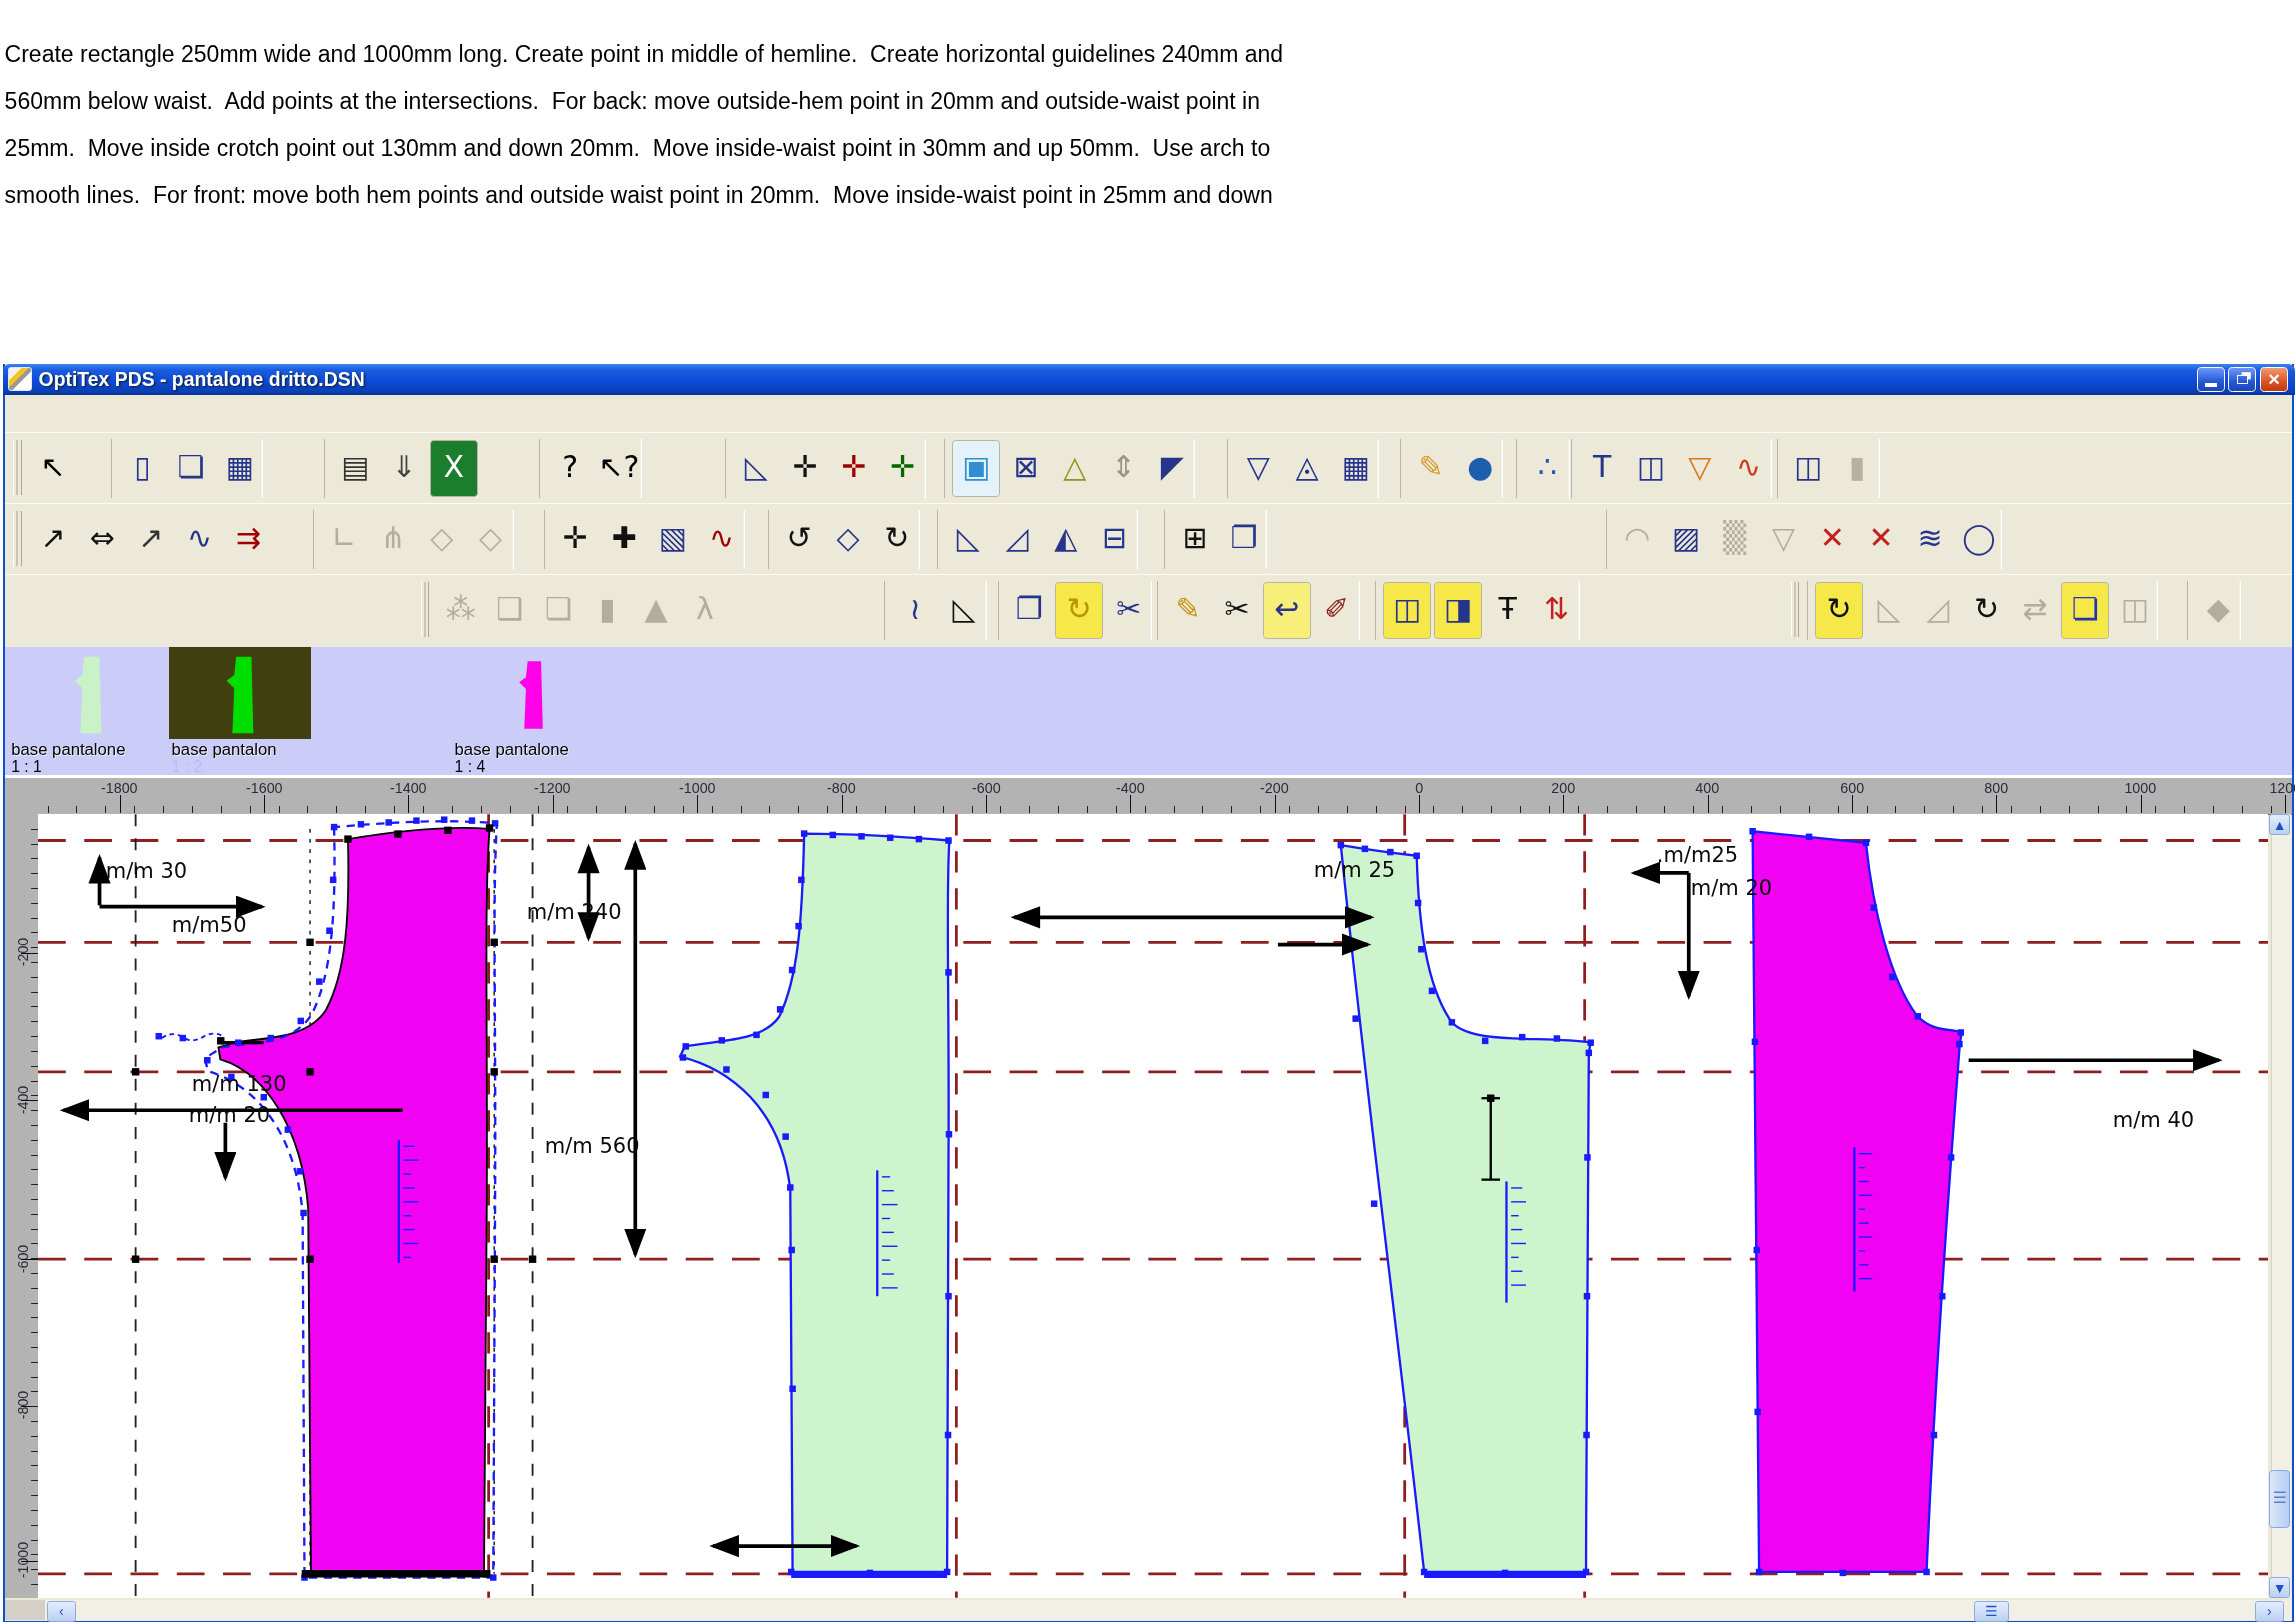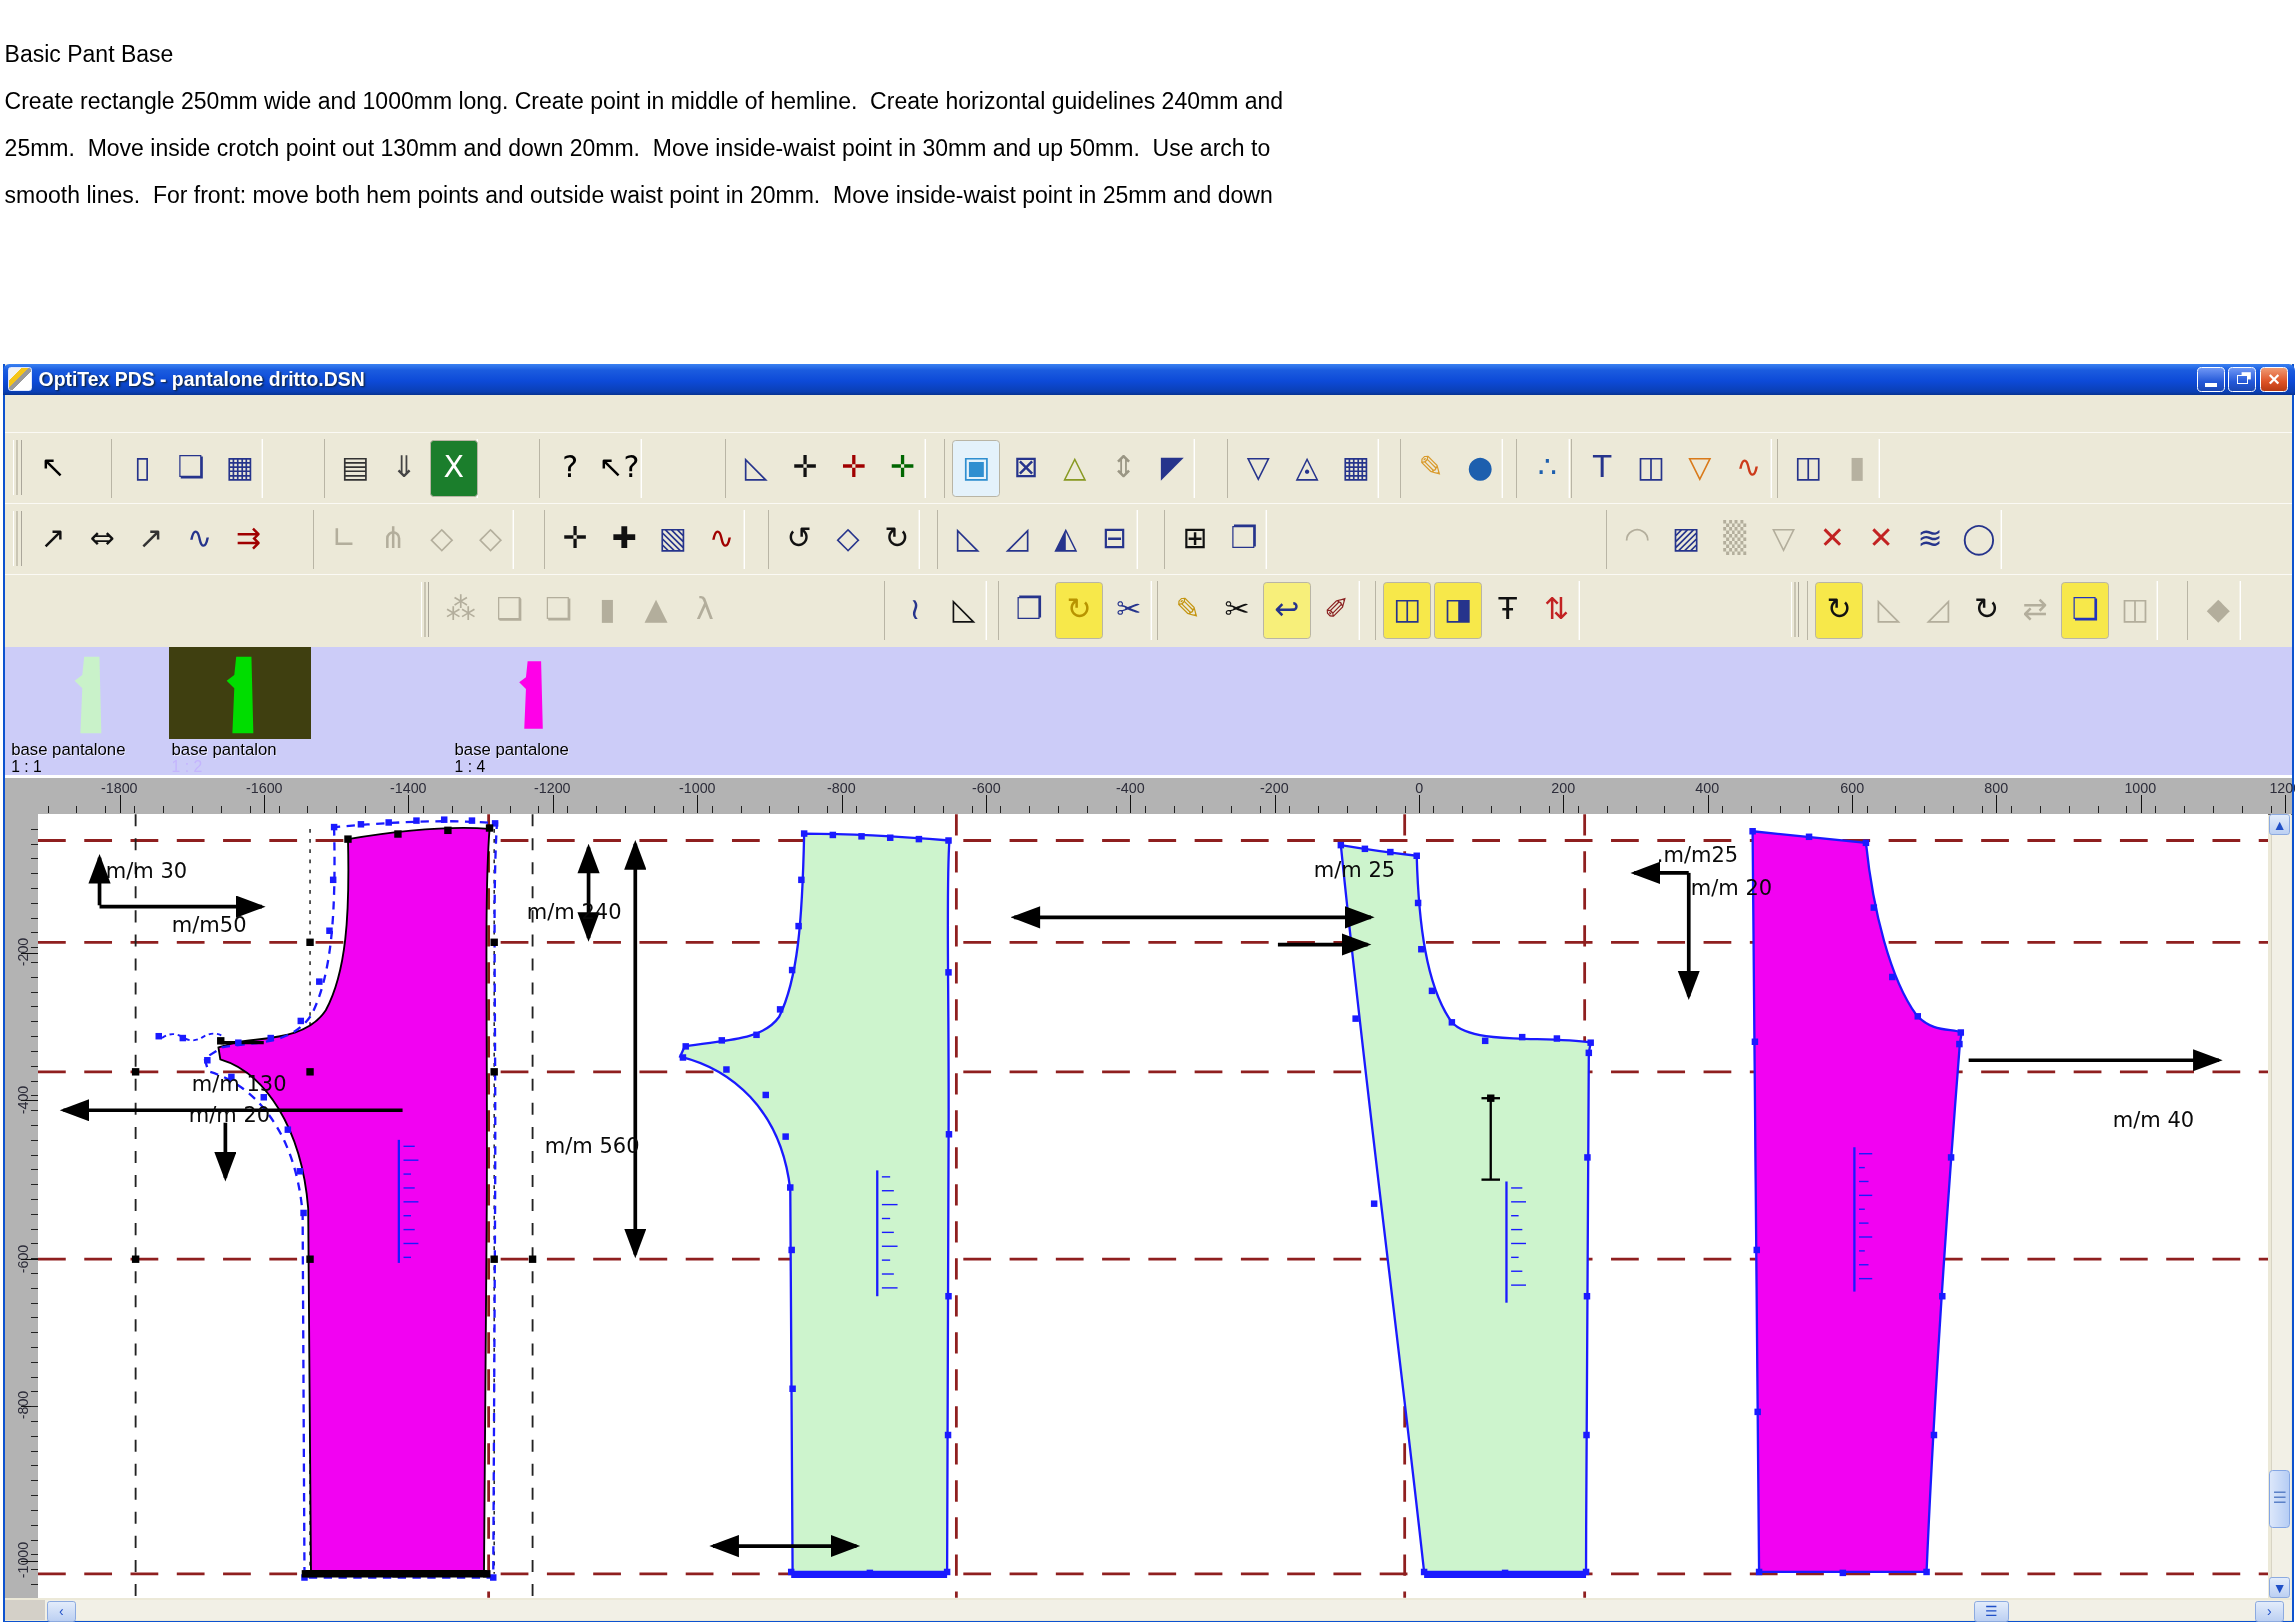--- a/index.html
+++ b/index.html
@@ -72,23 +72,23 @@
         border:0.9px solid #84a6e4;border-radius:3.7px;color:#5c82c8;font-size:15.7px;text-align:center;line-height:54px;}
   .hscroll{position:absolute;left:0;top:1236px;width:100%;height:20.4px;background:#f2f0e6;}
   .hscroll .edge{position:absolute;left:0;top:0;width:40px;height:20.4px;background:#d4d0c8;}
 </style>
 </head>
 <body>
 
 <div class="page">
 
   <div class="instructions">
-    <div class="line">Basic Pant Base</div>
     <div id="instr-lines">
         <div class="line">Create rectangle 250mm wide and 1000mm long. Create point in middle of hemline.  Create horizontal guidelines 240mm and</div>
+        <div class="line">560mm below waist.  Add points at the intersections.  For back: move outside-hem point in 20mm and outside-waist point in</div>
         <div class="line">25mm.  Move inside crotch point out 130mm and down 20mm.  Move inside-waist point in 30mm and up 50mm.  Use arch to</div>
         <div class="line">smooth lines.  For front: move both hem points and outside waist point in 20mm.  Move inside-waist point in 25mm and down</div>
       </div>
   </div>
 
   <div class="win">
 
     <div class="titlebar">
       <div class="appicon"></div>
       <div class="wtitle">OptiTex PDS - pantalone dritto.DSN</div>

